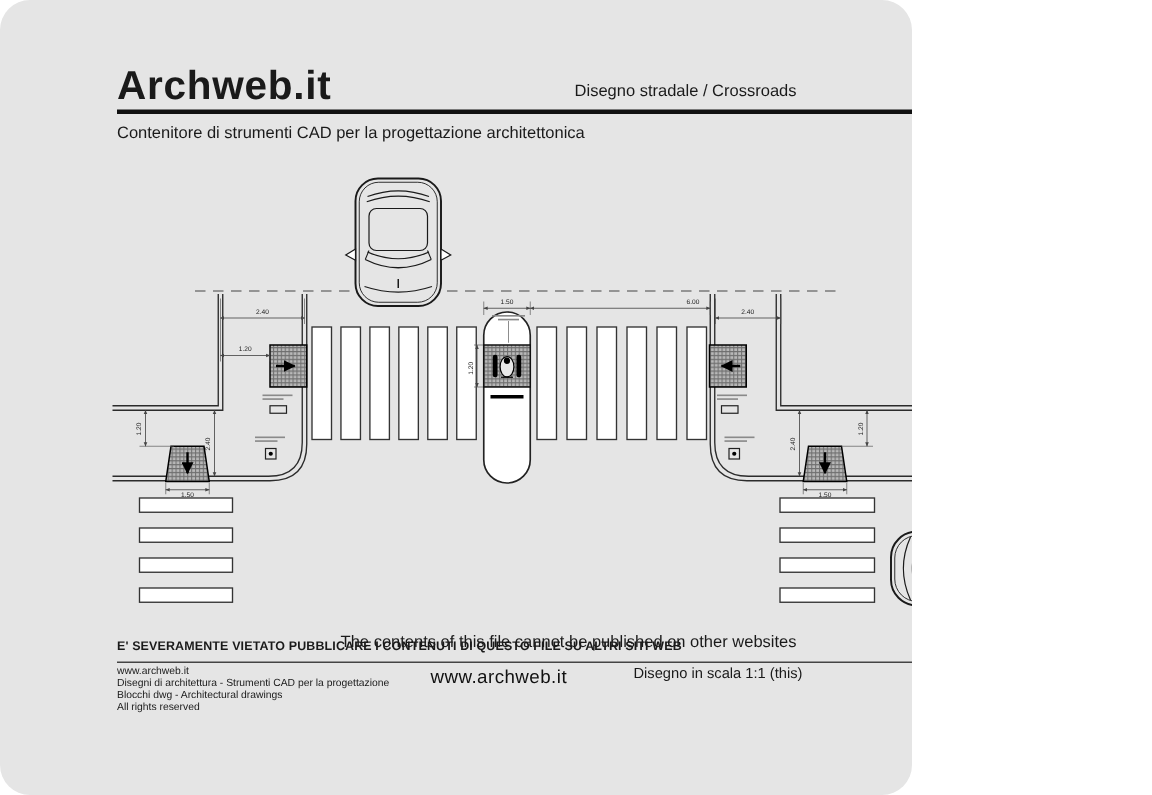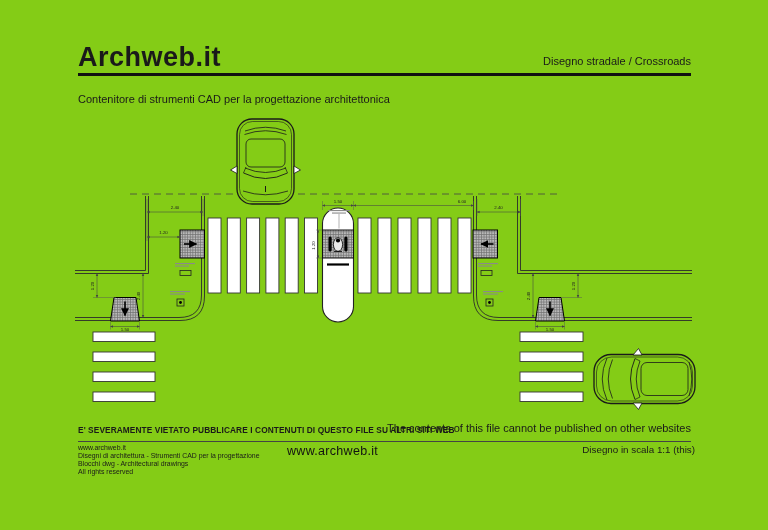--- a/index.html
+++ b/index.html
@@ -1,23 +1,23 @@
 <!DOCTYPE html>
 <html><head>
 <meta charset="utf-8">
 <style>
   * { margin:0; padding:0; box-sizing:border-box; }
   html,body { width:768px; height:530px; background:#fff; }
   body { font-family:"Liberation Sans", sans-serif; color:#111; }
-  .page { position:relative; width:768px; height:530px; background:#84cc16; overflow:hidden; }
+  .page { position:relative; width:608px; height:530px; background:#e5e5e5; overflow:hidden;border-radius:20px; }
 
   .logo { position:absolute; left:78px; top:42px; font-size:27px; font-weight:700; letter-spacing:.5px; color:#1a1a1a; }
   .category { position:absolute; right:77px; top:55px; font-size:11px; color:#1a1a1a; }
   .header-rule { position:absolute; left:78px; top:73px; width:613px; height:3px; background:#111; }
-  .subtitle { position:absolute; left:78px; top:93px; font-size:11px; color:#1a1a1a; }
+  .subtitle { position:absolute; left:78px; top:83px; font-size:11px; color:#1a1a1a; }
 
   .drawing-svg { position:absolute; left:0; top:0; }
 
   .disc-it { position:absolute; left:78px; top:425px; font-size:8.3px; color:#1a1a1a; letter-spacing:.1px;font-weight:bold; }
   .disc-en { position:absolute; right:77px; top:422px; font-size:11px; color:#1a1a1a;margin-left:45px; }
   .footer-rule { position:absolute; left:78px; top:441px; width:613px; height:1px; background:#444; }
   .footer-left { position:absolute; left:78px; top:443.5px; font-size:6.9px; line-height:8.3px; color:#1a1a1a; }
   .footer-center { position:absolute; left:287px; top:444px; font-size:12.5px; letter-spacing:.3px; color:#111; }
   .footer-right { position:absolute; right:73px; top:444px; font-size:9.8px; color:#1a1a1a; }
 

